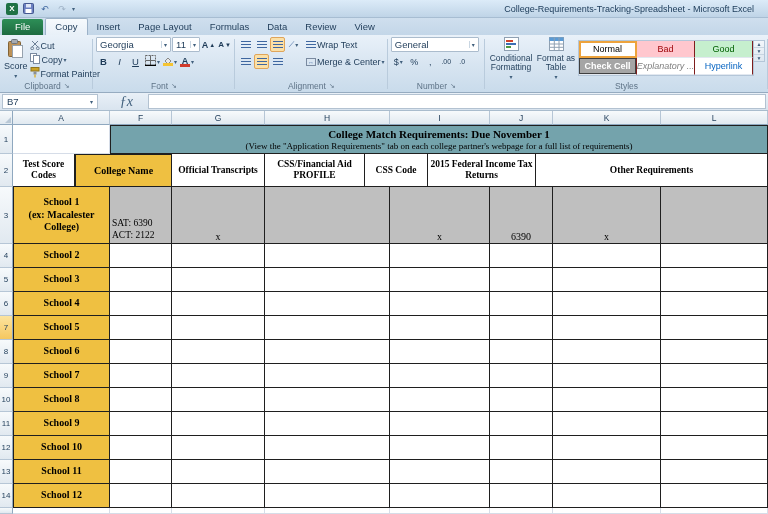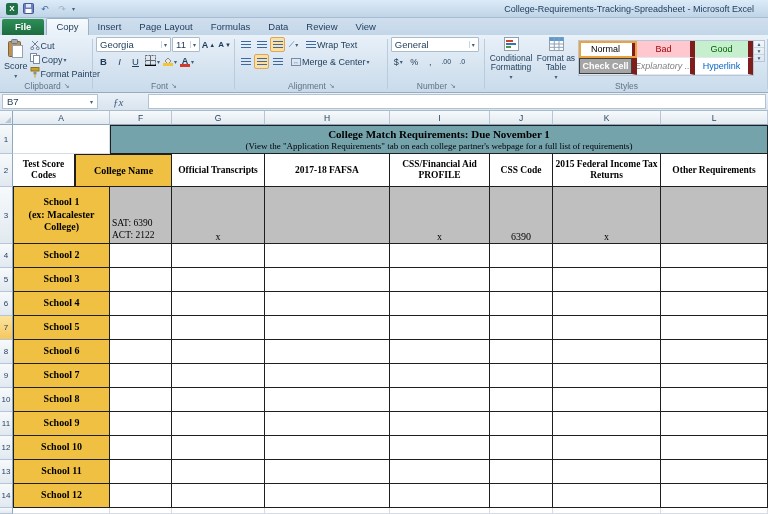--- a/index.html
+++ b/index.html
@@ -11,21 +11,21 @@
     display:flex;align-items:center;gap:3px;padding:0 6px}
   .appicon{width:12px;height:12px;background:#1e7145;color:#fff;font-size:8px;font-weight:bold;
     display:flex;align-items:center;justify-content:center;border-radius:2px;flex:none}
   .qbtn{width:14px;height:13px;display:flex;align-items:center;justify-content:center;font-size:9px;color:#3f67a0}
   .qbtn svg{display:block}
   .qarrow{font-size:6px;color:#41607d}
   .wtitle{margin-left:auto;font-size:9px;color:#21405e;padding-right:8px;white-space:nowrap}
 
   
   .tabrow{height:17px;background:linear-gradient(#cfdfee,#c3d6e8);display:flex;align-items:flex-end;padding-left:2px}
-  .filetab{background:linear-gradient(#2d8f57,#1e6b40);color:#fff;font-weight:bold;font-size:9.5px;
+  .filetab{background:linear-gradient(#2d8f57,#1e6b40);color:#fff;font-weight:normal;font-size:9.5px;
     padding:2px 13px;border-radius:2px 2px 0 0;margin-right:2px;height:16px}
   .tab{font-size:9.5px;padding:2px 9px;height:16px;color:#1e3b58}
   .tab.active{background:linear-gradient(#f6fafd,#e8f0f8);border:1px solid #9cb2c8;border-bottom:none;
     border-radius:2px 2px 0 0;height:17px}
 
   
   .ribbon{height:58px;background:linear-gradient(#e9f1f9,#d5e3f0 60%,#c9dbeb);border-bottom:1px solid #96abc0;
     display:flex;padding:1px 0 0 1px}
   .group{display:flex;flex-direction:column;position:relative;padding:1px 3px 0 3px}
   .group::after{content:"";position:absolute;right:0;top:3px;bottom:3px;width:1px;background:#b9cbdc}
@@ -54,38 +54,38 @@
   .bars{width:10px;height:8px;background:repeating-linear-gradient(to bottom,#3f67a0 0 1px,transparent 1px 3px)}
   .colorbar{width:10px;height:3px;margin-top:-1px}
   .red{background:#d03a2b}.yel{background:#f5c433}
   .alet{font-size:9px;font-weight:bold;line-height:8px}
 
   .numsym{font-size:9px}
 
   .gallery{display:grid;grid-template-columns:repeat(3,58px);grid-auto-rows:17px;background:#fff;
     border:1px solid #b4c6d8}
   .gcell{display:flex;align-items:center;justify-content:center;font-size:9px;
-    border-right:5px solid #7f1d1d;border-bottom:1px solid #e2e8f0;overflow:hidden;white-space:nowrap}
+    border-right:1px solid #7f1d1d;border-bottom:1px solid #e2e8f0;overflow:hidden;white-space:nowrap}
   .g-normal{outline:2px solid #eda33d;outline-offset:-2px;color:#000}
   .g-bad{background:#ffc7ce;color:#9c0006}
   .g-good{background:#c6efce;color:#006100}
   .g-check{background:#a5a5a5;color:#fff;font-weight:bold;box-shadow:inset 0 0 0 1px #3f3f3f}
   .g-expl{font-style:italic;color:#7f7f7f}
   .g-link{color:#0563c1}
   .gstrip{width:11px;display:flex;flex-direction:column;border:1px solid #b4c6d8;border-left:none;background:linear-gradient(#f3f7fb,#dde7f0)}
   .gstrip div{flex:1;display:flex;align-items:center;justify-content:center;font-size:5px;color:#41607d;border-bottom:1px solid #c8d5e1}
   .gstrip div:last-child{border-bottom:none}
 
   
   .fbar{height:18px;background:linear-gradient(#e9f0f7,#d9e4ef);border-bottom:1px solid #a9bccd;
     display:flex;align-items:center;padding:1px 2px;gap:15px}
   .namebox{width:96px;height:15px;background:#fff;border:1px solid #b3c2d1;display:flex;align-items:center;
     font-size:9.5px;padding:0 4px}
   .namebox .dd{margin-left:auto}
-  .fx{width:20px;text-align:left;font-family:"Liberation Serif",serif;font-style:italic;font-size:11px;color:#41607d}
+  .fx{width:20px;text-align:right;font-family:"Liberation Serif",serif;font-style:italic;font-size:14px;color:#41607d}
   .fvalue{flex:1;height:15px;background:#fff;border:1px solid #b3c2d1}
 
   
   .sheet{font-family:"Liberation Serif",serif;color:#000;background:#fff}
   .grow{display:flex}
   .w-rh{width:13px;flex:none}.w-a{width:97px;flex:none}.w-f{width:62px;flex:none}
   .w-g{width:93px;flex:none}.w-h{width:125px;flex:none}.w-i{width:100px;flex:none}
   .w-j{width:63px;flex:none}.w-k{width:108px;flex:none}.w-l{flex:1}
   .colh,.rh,.corner{background:linear-gradient(#f7fafc,#e1e9f0);font-family:"Liberation Sans",sans-serif;
     font-size:8.5px;color:#1e3b58;display:flex;align-items:center;justify-content:center}
@@ -276,21 +276,21 @@
       <div class="rrow">
         <div class="rbtn">
               <span class="bars"></span>
             </div>
         <div class="rbtn on">
               <span class="bars"></span>
             </div>
         <div class="rbtn">
               <span class="bars"></span>
             </div>
-        <div class="smcmd" style="margin-left:5px">
+        <div class="smcmd" style="margin-left:20px">
           <span style="width:10px;height:8px;border:1px solid #7a8aa0;font-size:6px;display:flex;align-items:center;justify-content:center;color:#3f67a0">↔</span>
           <span>Merge &amp; Center</span>
           <span class="dd">▾</span>
         </div>
       </div>
     </div>
       </div>
     <div class="glabel">
         <span>Alignment</span>
         <span class="launcher">↘</span>
@@ -408,21 +408,20 @@
       <div class="btitle">College Match Requirements: Due November 1</div>
       <div class="bsub">(View the "Application Requirements" tab on each college partner's webpage for a full list of requirements)</div>
     </div>
   </div>
 
   <div class="grow r2">
     <div class="rh w-rh">2</div>
     <div class="cell w-f dark hcell">Test Score Codes</div>
     <div class="cell w-a dark bl bt gold hcell" style="font-size:10px">College Name</div>
     <div class="cell w-g dark hcell">Official Transcripts</div>
-    <div class="cell w-h dark hcell">2017-18 FAFSA</div>
     <div class="cell w-i dark hcell">CSS/Financial Aid PROFILE</div>
     <div class="cell w-j dark hcell">CSS Code</div>
     <div class="cell w-k dark hcell">2015 Federal Income Tax Returns</div>
     <div class="cell w-l dark hcell">Other Requirements</div>
   </div>
 
   <div class="grow r3">
     <div class="rh w-rh">3</div>
     <div class="cell w-a dark bl gold cc pre sname" style="font-weight:bold">School 1
 (ex: Macalester

